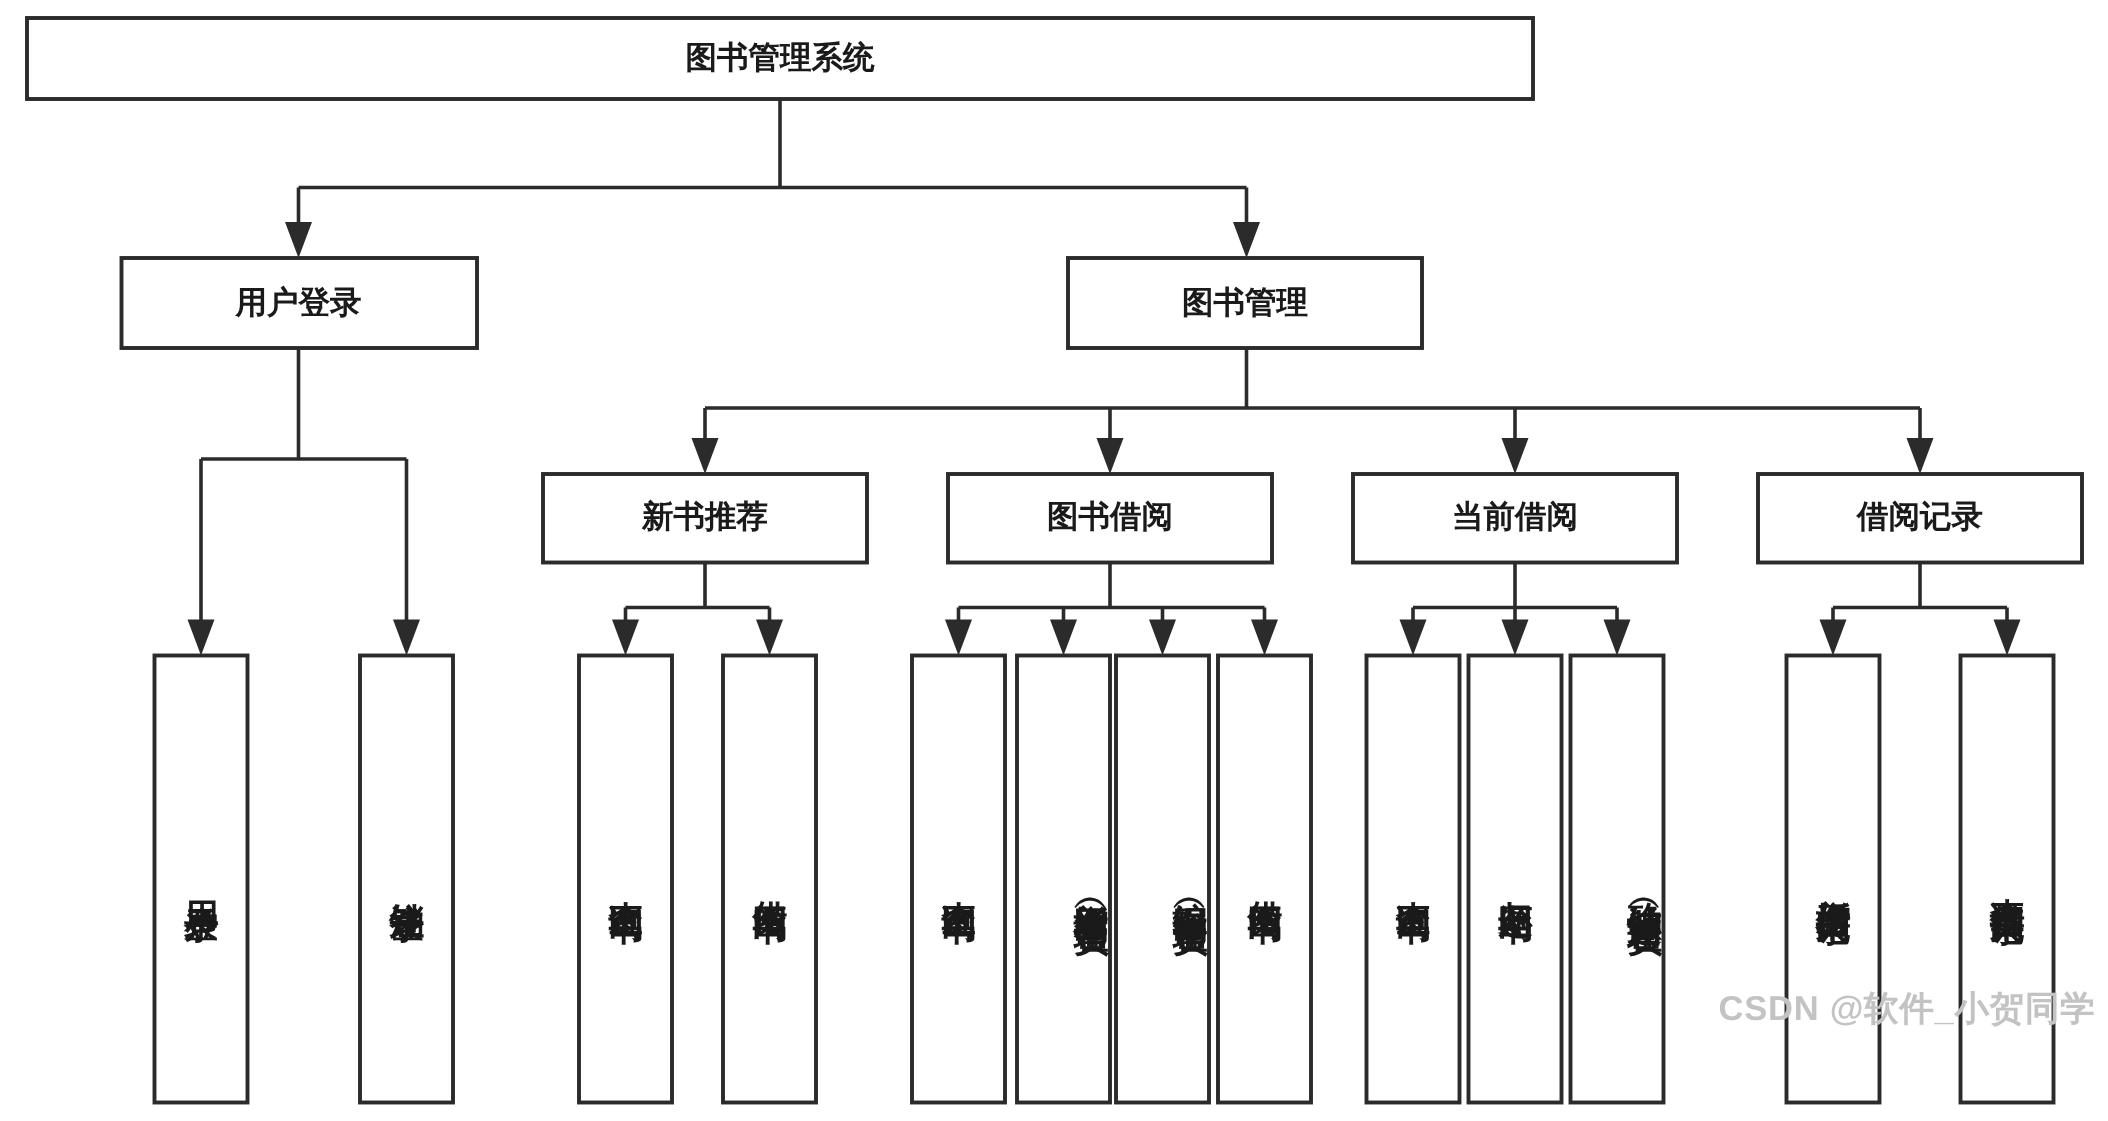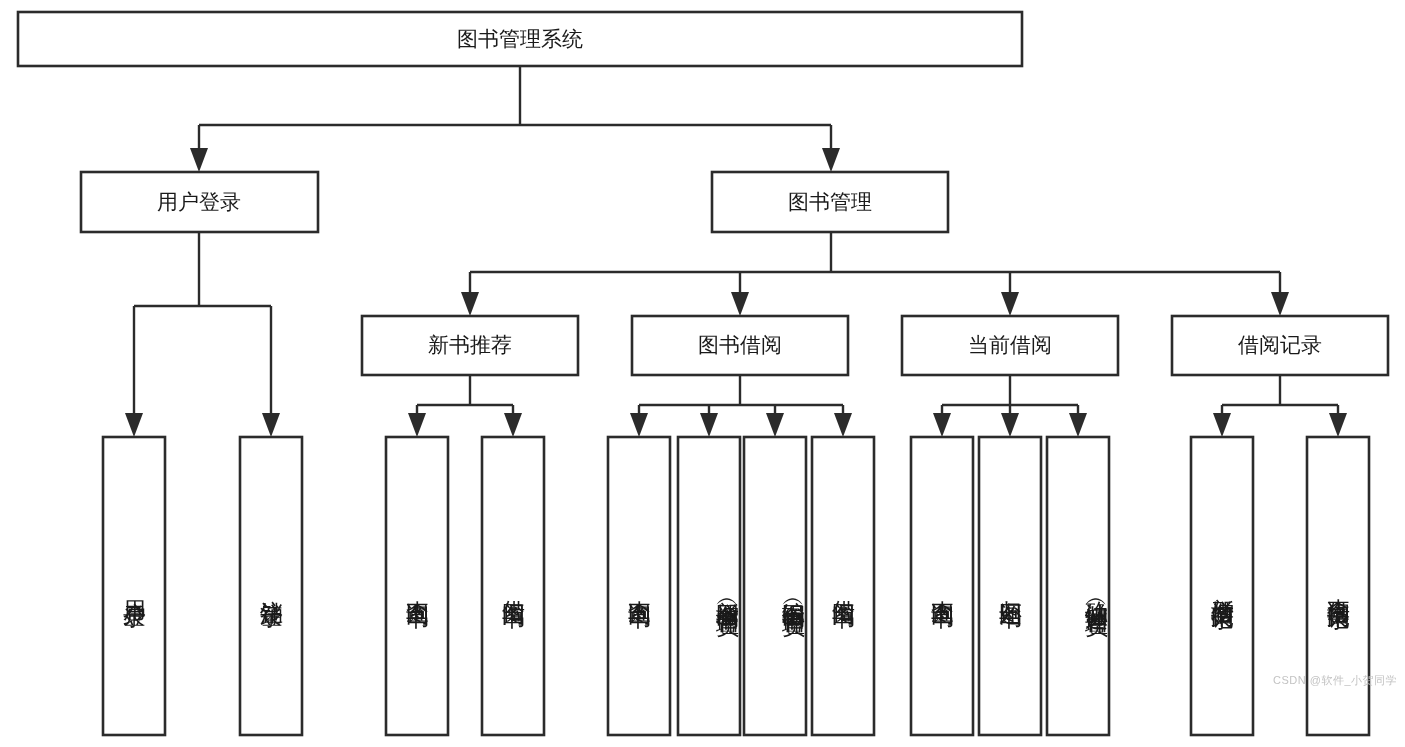--- a/index.html
+++ b/index.html
@@ -11,20 +11,21 @@
     width: 1405px;
     height: 747px;
     font-family: "Liberation Sans", "DejaVu Sans", sans-serif;
     overflow: hidden;
     position: relative;
   }
   #diagram-root {
     position: relative;
     width: 1405px;
     height: 694px;
+    font-weight: bold;
   }
   svg#flow-svg {
     position: absolute;
     top: 0;
     left: 0;
     width: 1405px;
     height: 747px;
   }
   .node-box {
     fill: #ffffff;
@@ -62,21 +63,21 @@
     justify-content: center;
     text-align: center;
     white-space: nowrap;
     pointer-events: none;
   }
   .watermark {
     position: absolute;
     right: 8px;
     bottom: 6px;
     font-family: "Liberation Sans", "DejaVu Sans", sans-serif;
-    font-size: 11px;
+    font-size: 23px;
     color: #c3c3c3;
     letter-spacing: 0.5px;
     white-space: nowrap;
   }
 </style>
 </head>
 <body>
 
 <div id="diagram-root">
 

